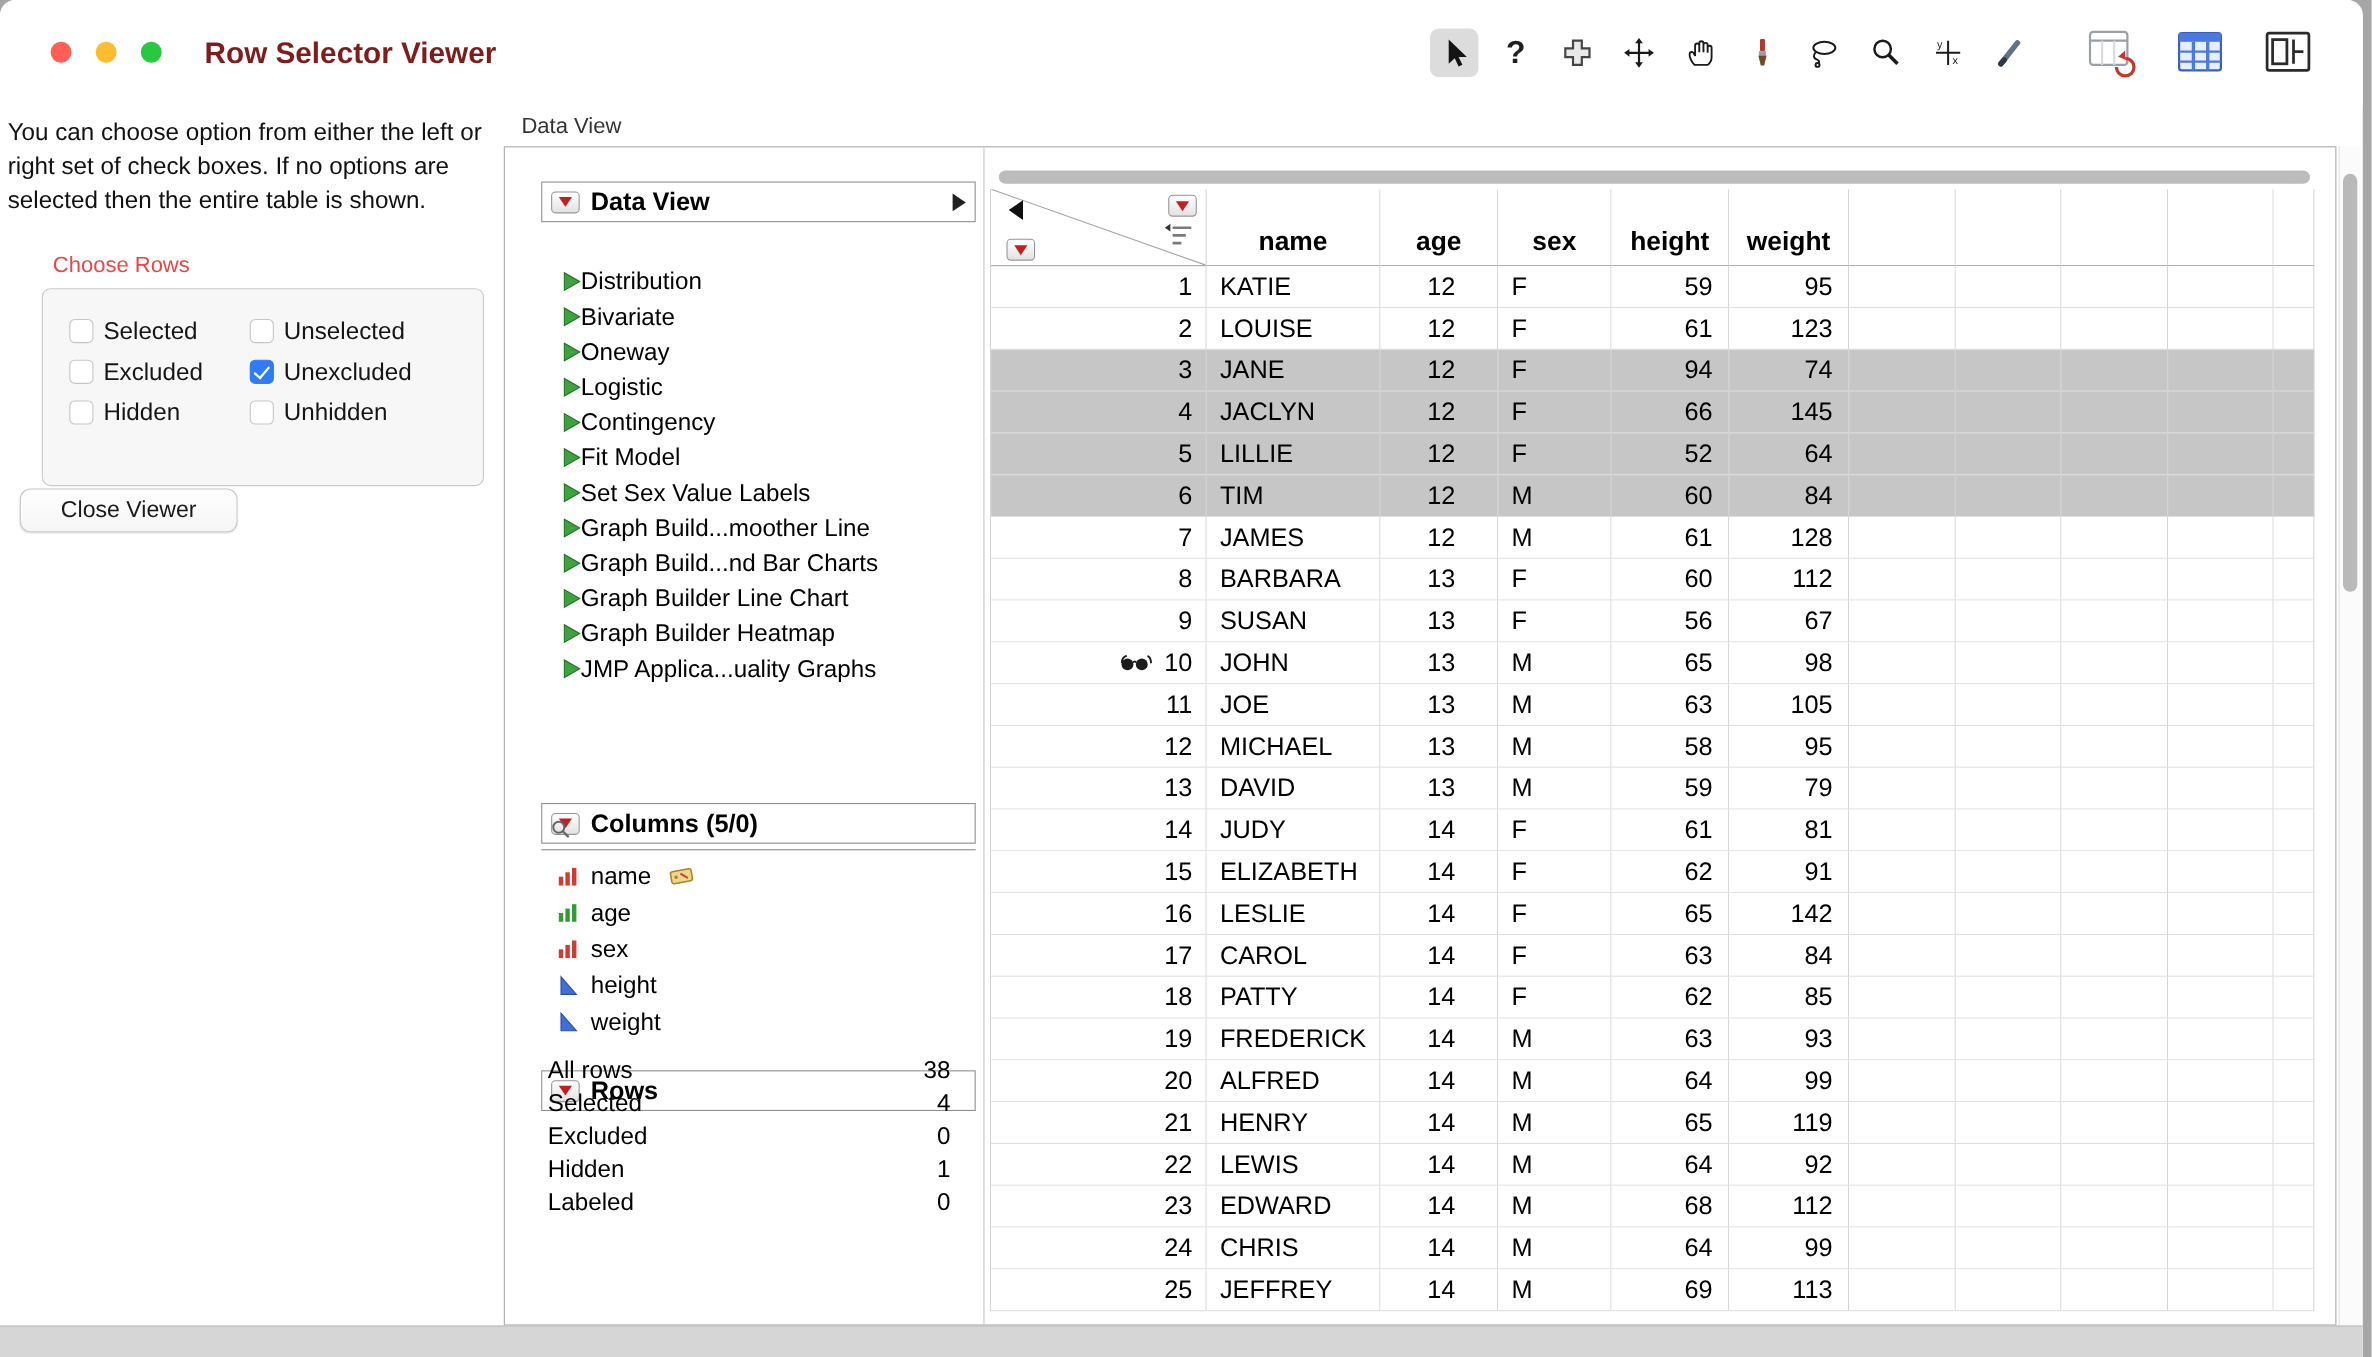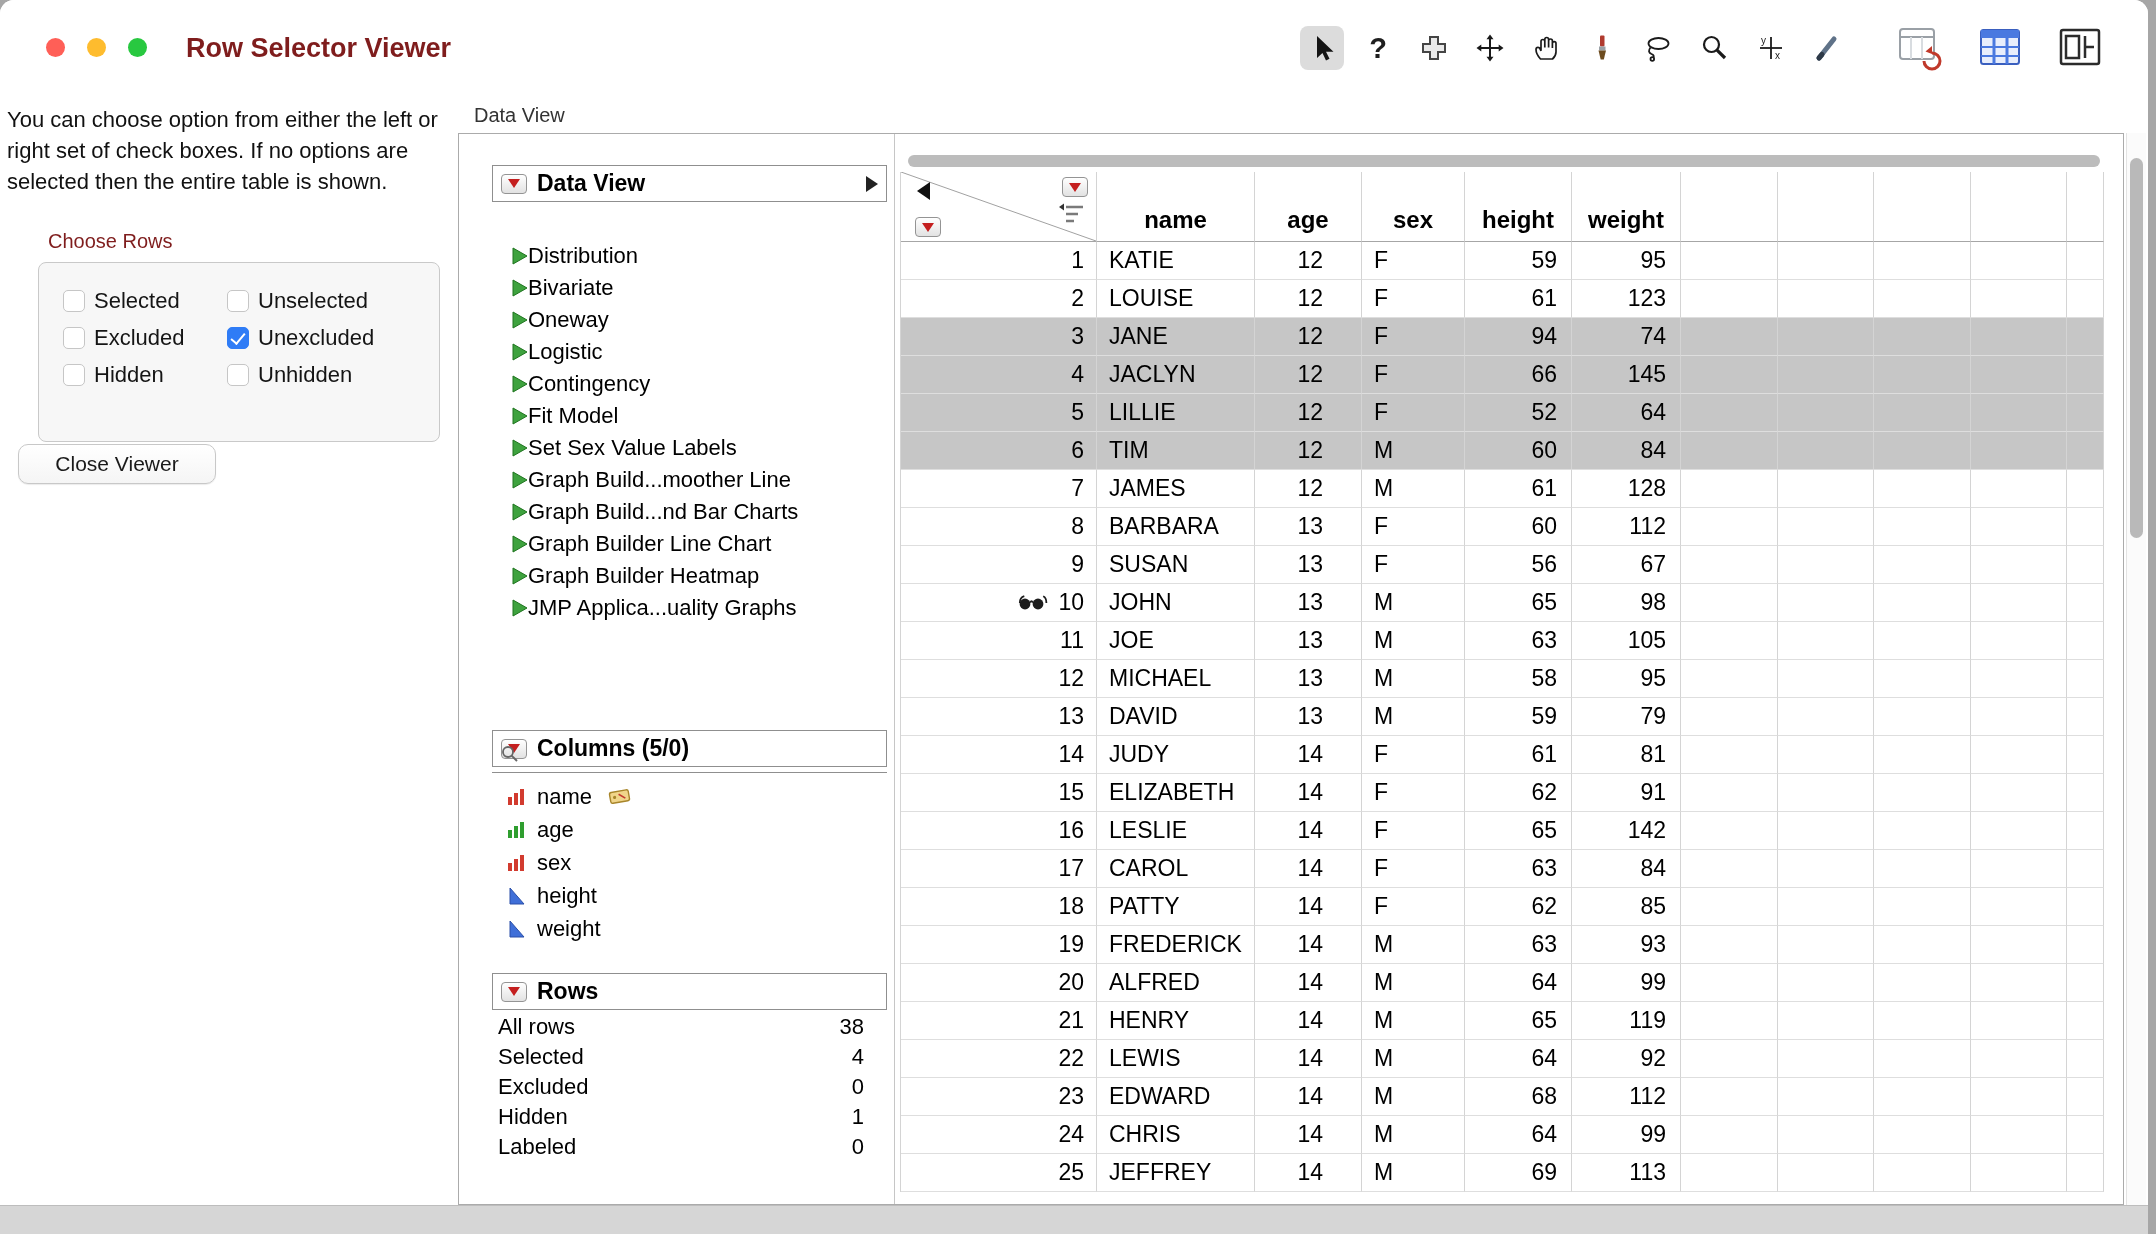--- a/index.html
+++ b/index.html
@@ -21,21 +21,21 @@
   .tool.active { background:#dcdcdc; }
   .tool svg { width:30px; height:30px; }
   .qmark { font-size:29px; font-weight:600; color:#1f1f1f; }
 
   .big-buttons { position:absolute; left:1892px; top:19px; display:flex; gap:24px; }
   .bigbtn { width:56px; height:56px; display:flex; align-items:center; justify-content:center; }
   .bigbtn svg { width:52px; height:52px; }
 
   
   .instructions { position:absolute; left:7px; top:104px; width:438px; font-size:22px; line-height:31px; color:#111; }
-  .group-title { position:absolute; left:48px; top:230px; font-size:20px; color:#7f1d1d; }
+  .group-title { position:absolute; left:48px; top:230px; font-size:20px; color:#ef4444; }
   .group-box { position:absolute; left:38px; top:262px; width:402px; height:180px; border:1px solid #c9c9c9; border-radius:8px; background:#f7f7f7; }
   .cb-grid { position:absolute; left:63px; top:290px; display:grid; grid-template-columns:164px auto; row-gap:15px; }
   .cb-item { display:flex; align-items:center; gap:9px; height:22px; }
   .cb { width:22px; height:22px; border:1.5px solid #c6c6c6; border-radius:5px; background:#fff; display:flex; align-items:center; justify-content:center; flex:0 0 auto; }
   .cb.checked { background:#2f7cf6; border-color:#2f7cf6; }
   .cb.checked::after { content:""; width:6px; height:12px; border-right:2.6px solid #fff; border-bottom:2.6px solid #fff; transform:rotate(40deg); margin-bottom:3px; }
   .cb-label { font-size:22px; color:#151515; }
   .close-btn { position:absolute; left:18px; top:444px; width:198px; height:40px; border:1px solid #c8c8c8; border-radius:10px; background:linear-gradient(#ffffff,#f5f5f5); font-size:21px; color:#1a1a1a; display:flex; align-items:center; justify-content:center; box-shadow:0 1px 1px rgba(0,0,0,.08); }
 
   
@@ -56,21 +56,21 @@
   .script-item svg { width:16px; height:18px; flex:0 0 auto; }
 
   .search-row { position:absolute; left:492px; top:735px; width:395px; height:38px; border-bottom:1px solid #8f8f8f; display:flex; align-items:center; padding:0 8px; gap:8px; }
   .search-row input { border:none; outline:none; font-size:20px; width:330px; background:transparent; font-family:"Liberation Sans",sans-serif; }
 
   .column-list { position:absolute; left:492px; top:780px; width:395px; }
   .column-item { display:flex; align-items:center; gap:11px; height:33px; padding-left:14px; font-size:22px; }
   .column-item svg.cicon { width:20px; height:20px; flex:0 0 auto; }
   .column-item svg.tag { width:24px; height:19px; margin-left:5px; transform:rotate(-10deg); }
 
-  .stat-list { position:absolute; left:492px; top:1012px; width:382px; }
+  .stat-list { position:absolute; left:492px; top:958px; width:382px; }
   .stat-row { display:flex; justify-content:space-between; align-items:center; height:30px; padding:0 10px 0 6px; font-size:22px; }
 
   
   .hscroll { position:absolute; left:908px; top:155px; width:1192px; height:12px; background:#bcbcbc; border-radius:6px; }
   .table { position:absolute; left:900px; top:172px; width:1204px; background:#fff; border-left:1px solid #d4d4d4; }
   .hrow, .trow { display:flex; }
   .hcell { height:70px; border-right:1px solid #d4d4d4; border-bottom:1px solid #a6a6a6; display:flex; align-items:flex-end; justify-content:center; font-weight:bold; font-size:24px; padding-bottom:7px; flex:0 0 auto; background:#fff; }
   .hcell.corner { position:relative; padding:0; }
   .cell { height:38px; border-right:1px solid #d4d4d4; border-bottom:1px solid #dedede; display:flex; align-items:center; font-size:23px; flex:0 0 auto; background:#fff; }
   .trow.selected .cell { background:#c6c6c6; }

